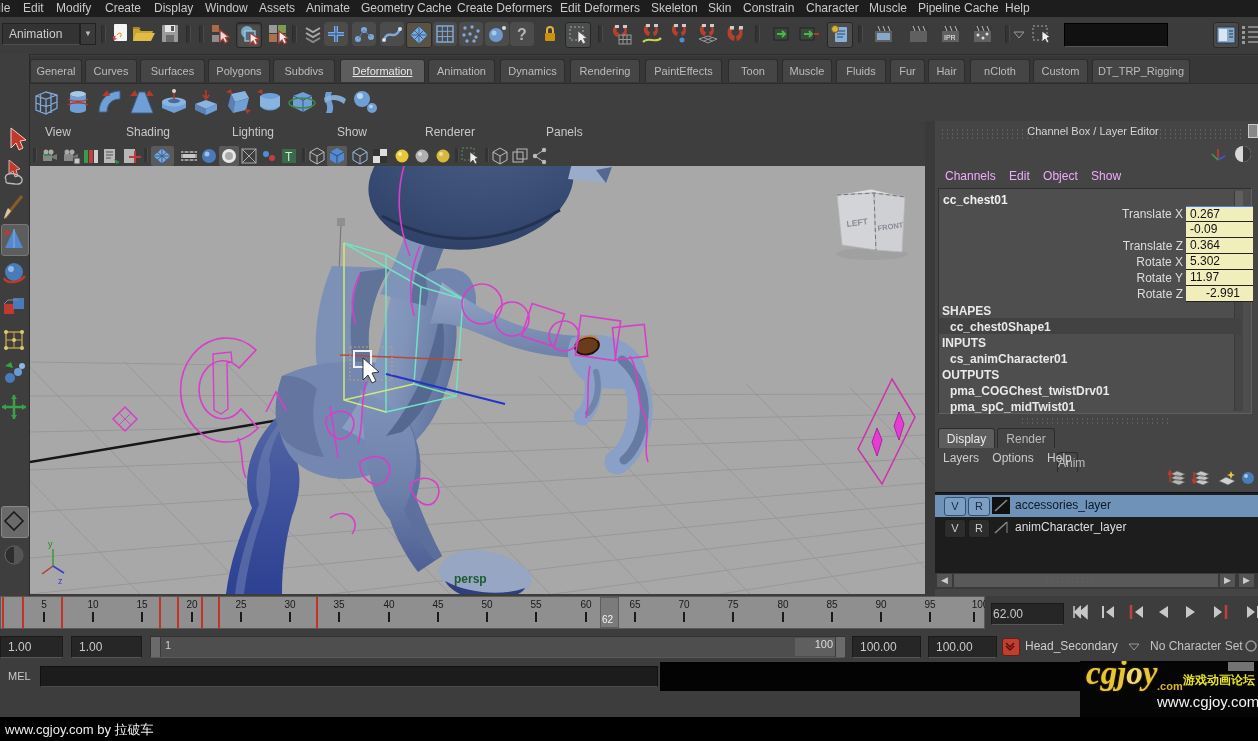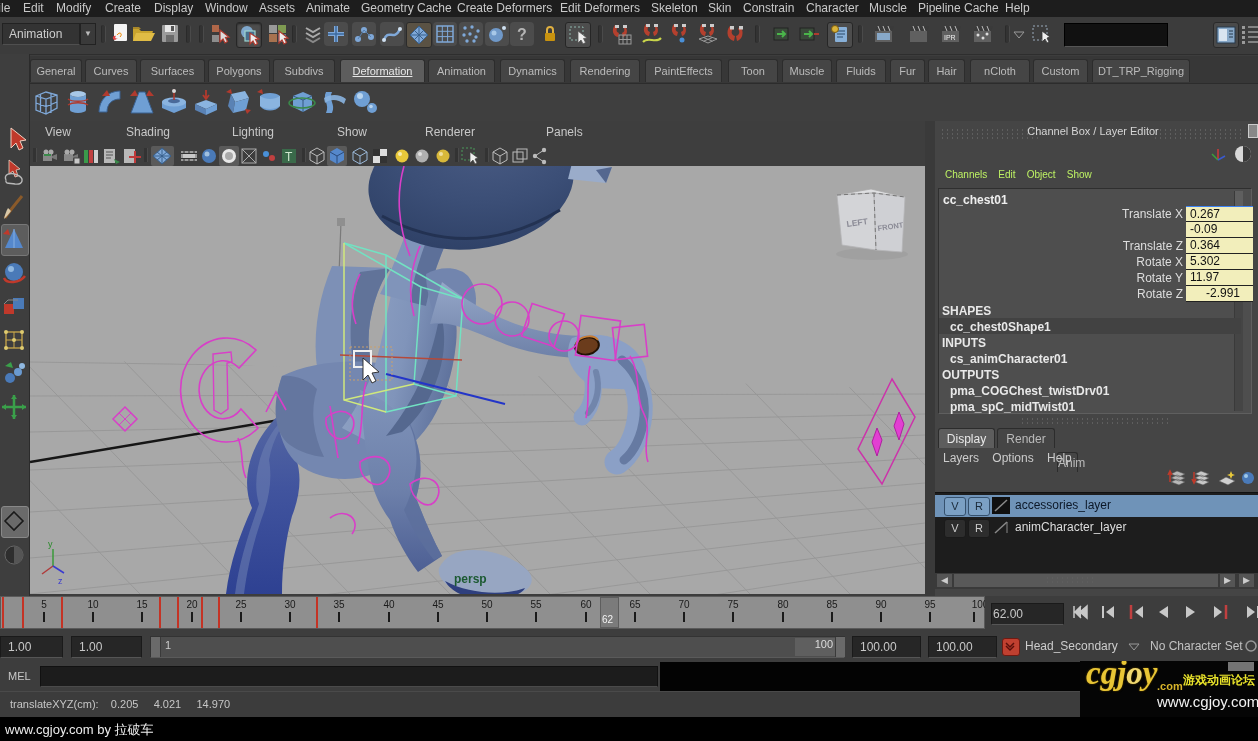--- a/index.html
+++ b/index.html
@@ -719,21 +719,21 @@
     <div class="abs" style="left:313px;top:3px;width:8px;height:12px;background:#888;border:1px solid #ccc;"></div>
     <svg class="abs" style="left:273px;top:23px;width:20px;height:20px" viewBox="0 0 20 20">
         <line x1="10" y1="16" x2="10" y2="5" stroke="#cc3a3a" stroke-width="1.5"></line>
         <line x1="10" y1="16" x2="4" y2="10" stroke="#3aa03a" stroke-width="1.5"></line>
         <line x1="10" y1="16" x2="17" y2="12" stroke="#3a5ad0" stroke-width="1.5"></line>
       </svg>
     <svg class="abs" style="left:298px;top:23px;width:20px;height:20px" viewBox="0 0 20 20">
         <circle cx="10" cy="10" r="8" fill="#d8d8d8"></circle>
         <path d="M10 2 A8 8 0 0 1 10 18 Z" fill="#3a3a3a"></path>
       </svg>
-    <div class="abs" style="left:10px;top:48px;font-size:10px;color:#bef264;">Channels&nbsp;&nbsp;&nbsp;&nbsp;Edit&nbsp;&nbsp;&nbsp;&nbsp;Object&nbsp;&nbsp;&nbsp;&nbsp;Show</div>
+    <div class="abs" style="left:10px;top:48px;font-size:12px;color:#f0abfc;">Channels&nbsp;&nbsp;&nbsp;&nbsp;Edit&nbsp;&nbsp;&nbsp;&nbsp;Object&nbsp;&nbsp;&nbsp;&nbsp;Show</div>
 
     <div class="abs" style="left:3px;top:67px;width:314px;height:226px;background:#4e4e4e;border:1px solid #2f2f2f;border-bottom-color:#5f5f5f;border-right-color:#5f5f5f;box-sizing:border-box;">
       <div class="abs" style="left:4px;top:4px;font-size:12px;font-weight:bold;color:#eee;">cc_chest01</div>
       <div class="abs" style="right:8px;top:2px;width:8px;height:220px;background:#454545;border-left:1px solid #3a3a3a;"></div>
       <div class="abs" style="right:8px;top:2px;width:8px;height:24px;background:#5f5f5f;"></div>
     </div>
     <div class="chrow" style="left:0;top:85px;width:248px;text-align:right;color:#ddd;">Translate X</div>
       <div class="chval" style="top:85px;border-top:1px solid #3b82f6;">0.267</div>
       <div class="chval" style="top:101px;">-0.09</div>
     <div class="chrow" style="left:0;top:117px;width:248px;text-align:right;color:#ddd;">Translate Z</div>
@@ -910,23 +910,20 @@
     <div class="abs" style="left:1150px;top:10px;font-size:12px;color:#c2c2c2;">No Character Set</div>
     <svg class="abs" style="left:1244px;top:10px;width:14px;height:14px" viewBox="0 0 14 14">
         <circle cx="7" cy="7" r="5" fill="none" stroke="#999" stroke-width="1.5"></circle>
       </svg>
   </div>
   <div id="melbar" class="abs">
     <div class="abs" style="left:8px;top:8px;font-size:11px;color:#c8c8c8;">MEL</div>
     <div class="abs" style="left:40px;top:4px;width:618px;height:21px;background:#1c1c1c;border:1px solid #111;border-bottom-color:#4a4a4a;box-sizing:border-box;"></div>
     <div class="abs" style="left:660px;top:0;width:598px;height:29px;background:#030303;"></div>
   </div>
-  <div id="statusbar" class="abs">
-    <div class="abs" style="left:10px;top:6px;font-size:11px;color:#c6c6c6;">translateXYZ(cm):&nbsp;&nbsp;&nbsp;&nbsp;0.205&nbsp;&nbsp;&nbsp;&nbsp;&nbsp;4.021&nbsp;&nbsp;&nbsp;&nbsp;&nbsp;14.970</div>
-  </div>
   <div id="watermark" class="abs">
     <div class="abs" style="left:6px;top:-6px;font-family:'Liberation Serif',serif;font-style:italic;font-weight:bold;font-size:33px;color:#e8c535;text-shadow:0 0 2px #7a5a00,1px 1px 1px #000;">cgj<span style="color:#f0d870">o</span>y</div>
     <div class="abs" style="left:77px;top:19px;font-size:11px;font-weight:bold;color:#d8b42a;">.com</div>
     <div class="abs" style="left:103px;top:11px;font-size:12px;font-weight:bold;color:#e8e22a;white-space:nowrap;">游戏动画论坛</div>
     <div class="abs" style="left:148px;top:1px;width:26px;height:9px;background:#9a9a9a;opacity:0.75;"></div>
     <div class="abs" style="left:77px;top:32px;font-size:15px;color:#f2f2f2;white-space:nowrap;">www.cgjoy.com</div>
   </div>
   <div id="blackbar" class="abs">
       <div class="abs" style="left:5px;top:4px;">www.cgjoy.com by 拉破车</div>
     </div>

